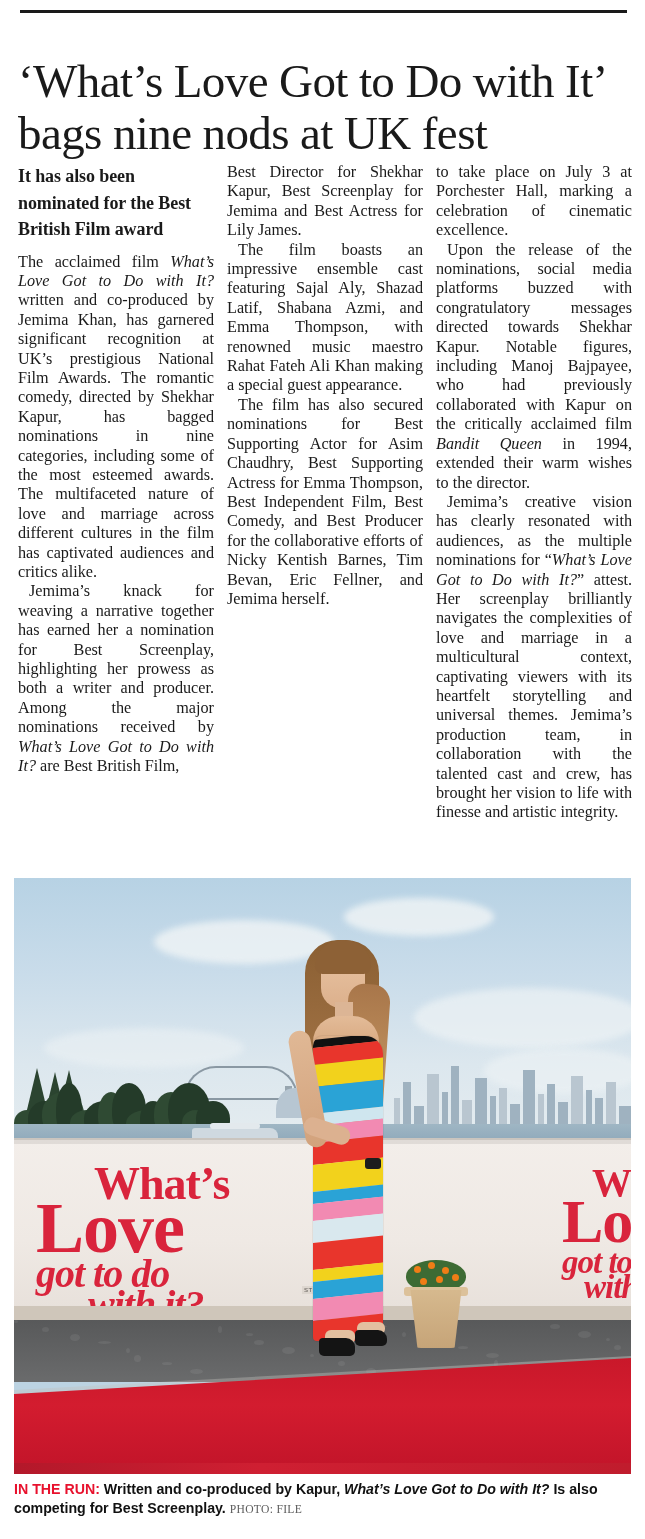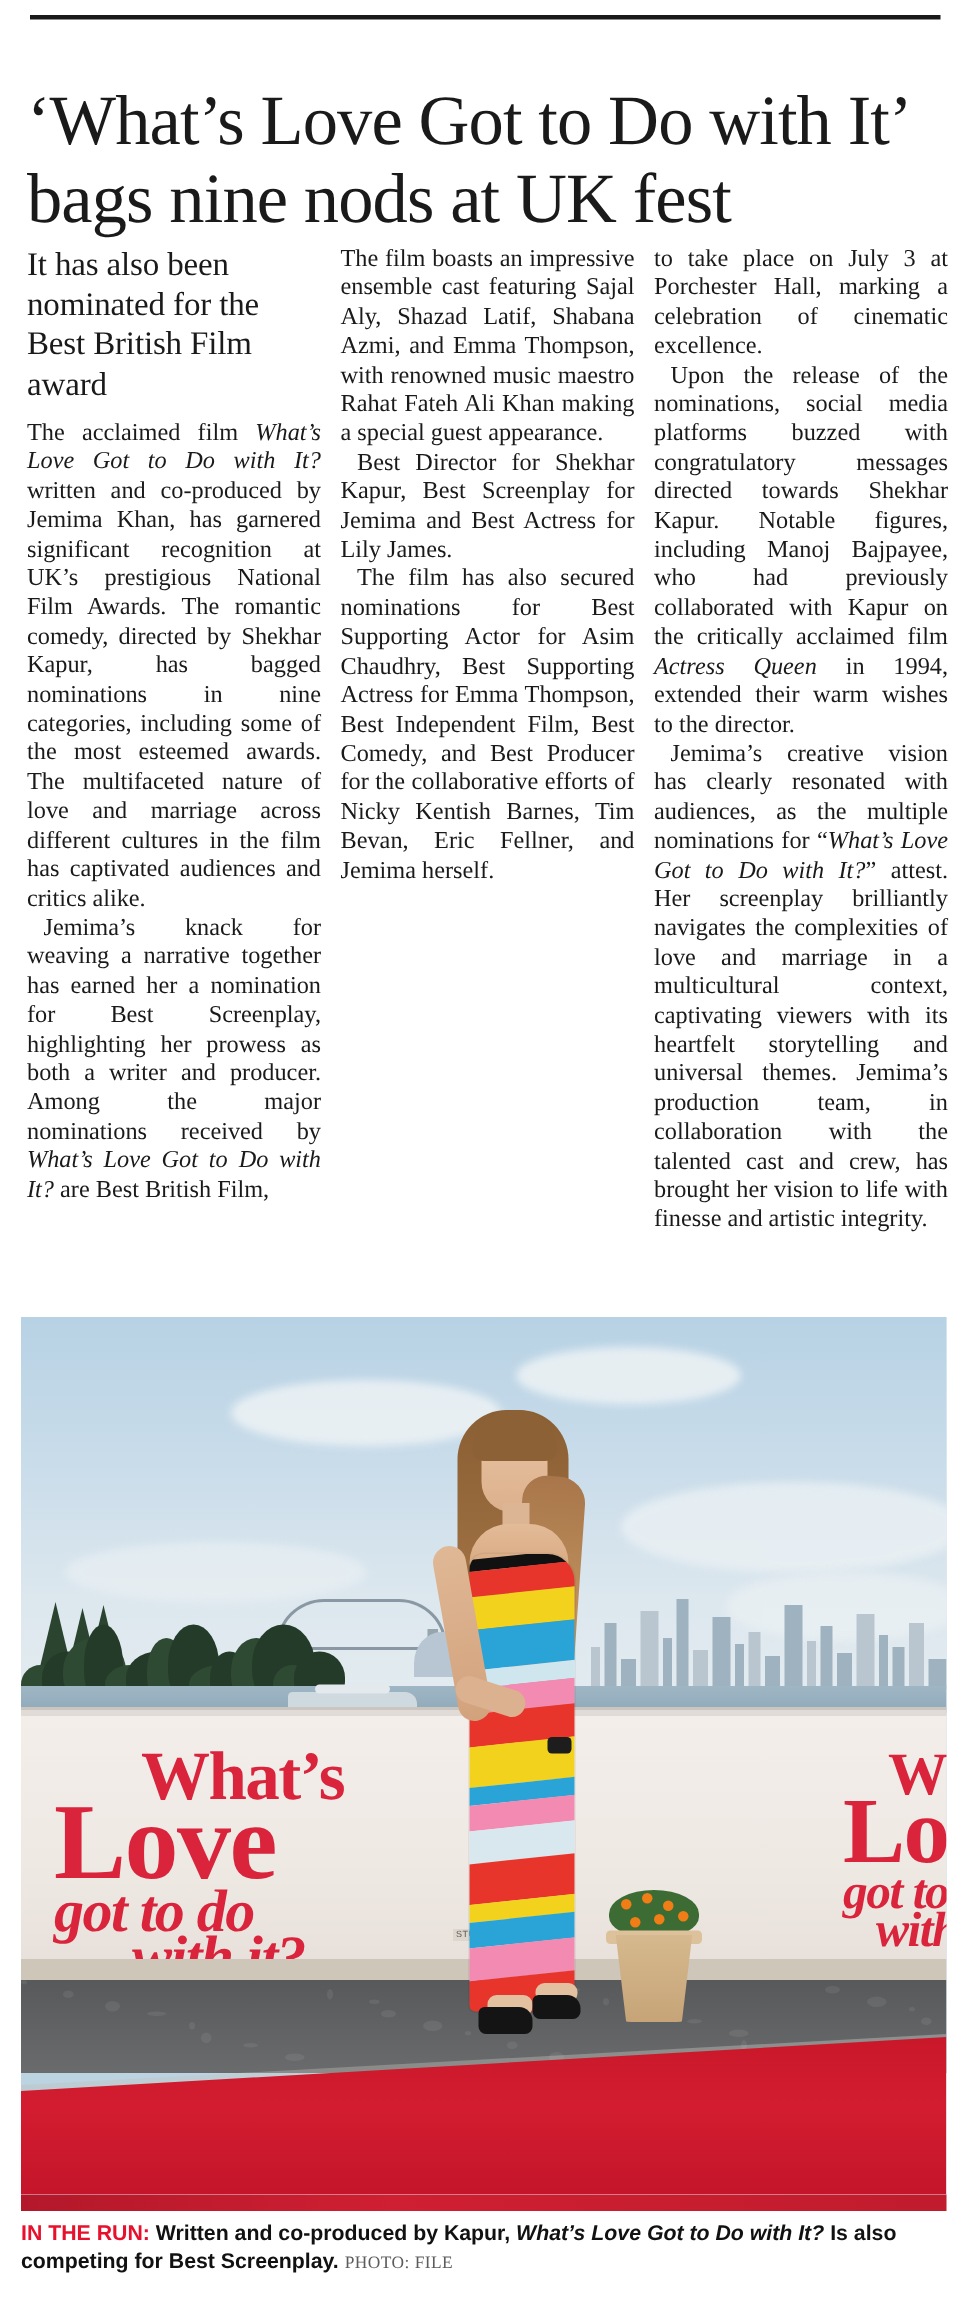--- a/index.html
+++ b/index.html
@@ -29,22 +29,22 @@
   }
 
   
   .cols{position:absolute;left:18px;top:163px;width:615px;height:700px;}
   .col{position:absolute;top:0;width:196px;}
   .col-1{left:0;}
   .col-2{left:209px;}
   .col-3{left:418px;}
 
   .standfirst{
-    font-size:22px;line-height:26.5px;
-    font-weight:400;color:#1a1a1a;
+    font-size:18px;line-height:26.5px;
+    font-weight:700;color:#1a1a1a;
     margin:0 0 10px 0;
     letter-spacing:-0.1px;
   }
 
   .byline-wrap{margin:0 0 6px 0;}
   .rule-thin{height:1.5px;background:#1a1a1a;width:100%;}
   .byline{
     display:flex;align-items:center;gap:7px;
     padding:3px 0 2px 0;
   }
@@ -275,30 +275,30 @@
 
 
       <div class="body-text">
           <p>The acclaimed film <i>What’s Love Got to Do with It?</i> written and co-produced by Jemima Khan, has garnered significant recognition at UK’s prestigious National Film Awards. The romantic comedy, directed by Shekhar Kapur, has bagged nominations in nine categories, including some of the most esteemed awards. The multifaceted nature of love and marriage across different cultures in the film has captivated audiences and critics alike.</p>
           <p>Jemima’s knack for weaving a narrative together has earned her a nomination for Best Screenplay, highlighting her prowess as both a writer and producer. Among the major nominations received by <i>What’s Love Got to Do with It?</i> are Best British Film,</p>
         </div>
     </div>
 
     <div class="col col-2">
       <div class="body-text">
+          <p>Best Director for Shekhar Kapur, Best Screenplay for Jemima and Best Actress for Lily James.</p>
           <p>The film boasts an impressive ensemble cast featuring Sajal Aly, Shazad Latif, Shabana Azmi, and Emma Thompson, with renowned music maestro Rahat Fateh Ali Khan making a special guest appearance.</p>
-          <p>Best Director for Shekhar Kapur, Best Screenplay for Jemima and Best Actress for Lily James.</p>
           <p>The film has also secured nominations for Best Supporting Actor for Asim Chaudhry, Best Supporting Actress for Emma Thompson, Best Independent Film, Best Comedy, and Best Producer for the collaborative efforts of Nicky Kentish Barnes, Tim Bevan, Eric Fellner, and Jemima herself.</p>
         </div>
     </div>
 
     <div class="col col-3">
       <div class="body-text">
           <p>to take place on July 3 at Porchester Hall, marking a celebration of cinematic excellence.</p>
-          <p>Upon the release of the nominations, social media platforms buzzed with congratulatory messages directed towards Shekhar Kapur. Notable figures, including Manoj Bajpayee, who had previously collaborated with Kapur on the critically acclaimed film <i>Actress Queen</i> in 1994, extended their warm wishes to the director.</p>
+          <p>Upon the release of the nominations, social media platforms buzzed with congratulatory messages directed towards Shekhar Kapur. Notable figures, including Manoj Bajpayee, who had previously collaborated with Kapur on the critically acclaimed film <i>Bandit Queen</i> in 1994, extended their warm wishes to the director.</p>
           <p>Jemima’s creative vision has clearly resonated with audiences, as the multiple nominations for “<i>What’s Love Got to Do with It?</i>” attest. Her screenplay brilliantly navigates the complexities of love and marriage in a multicultural context, captivating viewers with its heartfelt storytelling and universal themes. Jemima’s production team, in collaboration with the talented cast and crew, has brought her vision to life with finesse and artistic integrity.</p>
         </div>
     </div>
 
   </div>
 
   <div class="photo">
     <div class="ph-layer sky">
       <div class="cloud c1"></div>
       <div class="cloud c2"></div>

